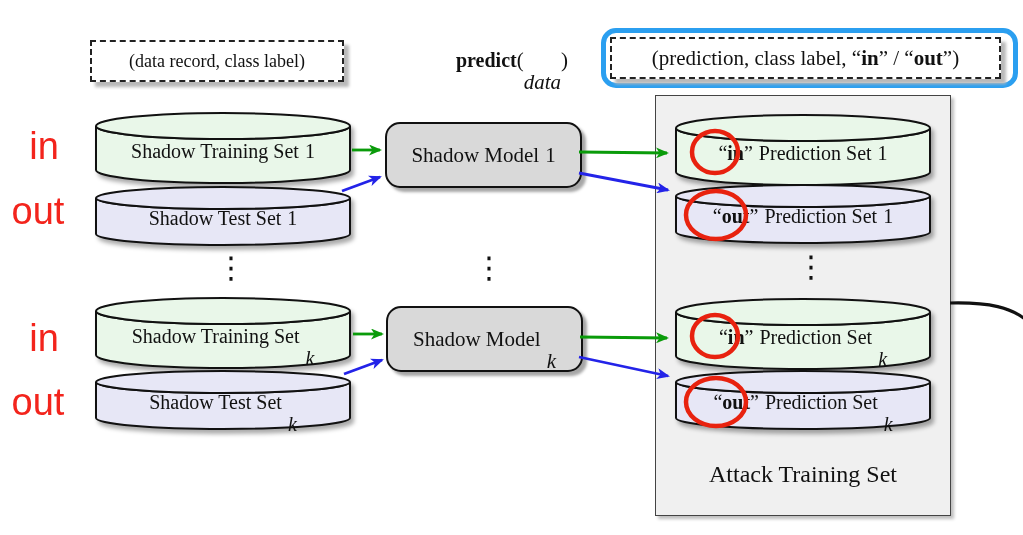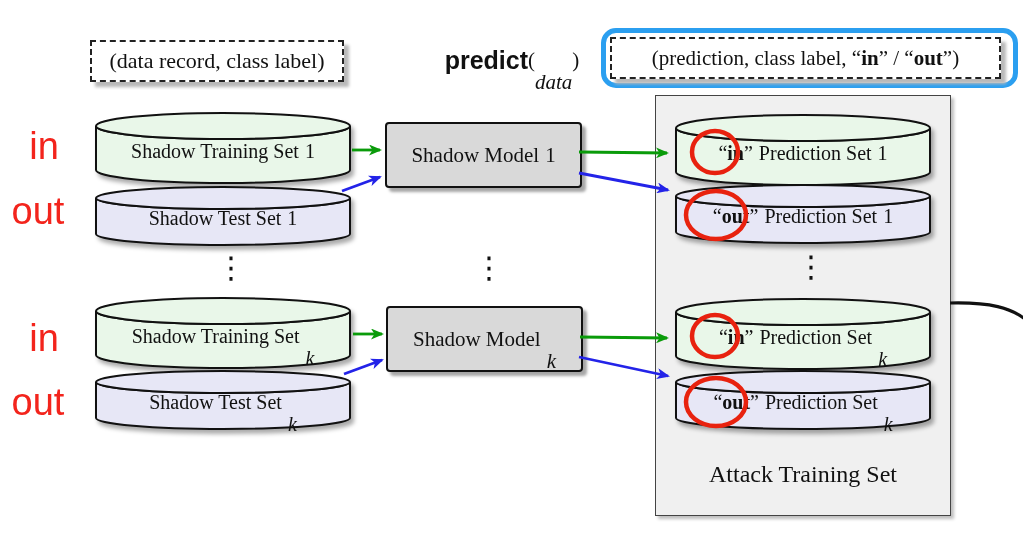--- a/index.html
+++ b/index.html
@@ -2,25 +2,25 @@
 <html><head>
 <meta charset="utf-8">
 <style>
   html,body{margin:0;padding:0;background:#fff;}
   #stage{position:relative;width:1023px;height:535px;overflow:hidden;
          font-family:"Liberation Serif",serif;color:#111;background:#fff;}
 
   
   .dashed-box{position:absolute;background:#fff;border:2px dashed #222;
               box-shadow:5px 5px 3px #b9b9b9;display:flex;align-items:center;
-              justify-content:center;font-size:22px;white-space:nowrap;}
+              justify-content:center;font-size:18px;white-space:nowrap;}
   #data-record-box{left:90px;top:40px;width:250px;height:38px;}
   #predict-label{position:absolute;left:398px;top:45px;width:228px;height:30px;
                  display:flex;align-items:center;justify-content:center;font-size:21px;}
-  #predict-label .mono{font-family:Liberation Sans, sans-serif;font-weight:bold;font-size:25px;}
+  #predict-label .mono{font-family:Liberation Serif, serif;font-weight:bold;font-size:20px;}
   .it{font-style:italic;margin-top:44px;}
   #prediction-outer{position:absolute;left:601px;top:28px;width:407px;height:50px;
                     border:5px solid #2b9ff0;border-radius:15px;background:#fff;}
   #prediction-box{position:absolute;left:4px;top:4px;width:387px;height:38px;
                   border:2px dashed #222;background:#fff;box-shadow:5px 5px 3px #b9b9b9;
                   display:flex;align-items:center;justify-content:center;
                   font-size:21px;white-space:nowrap;}
   .bold{font-weight:bold;}
 
   
@@ -34,21 +34,21 @@
   .cyl.green .body,.cyl.green .cap{fill:#e9f7e9;}
   .cyl.lav .body,.cyl.lav .cap{fill:#e7e7f6;}
   .cyl-label{position:absolute;left:0;width:100%;display:flex;align-items:center;
              justify-content:center;font-size:20px;white-space:nowrap;}
   .cyl.big .cyl-label{top:17px;height:46px;}
   .cyl.small .cyl-label{top:14px;height:38px;}
   .sp{display:inline-block;width:6px;}
 
   
   .model-box{position:absolute;width:193px;height:62px;background:#d9d9d9;
-             border:2.5px solid #111;border-radius:4px;box-shadow:4px 4px 3px rgba(0,0,0,0.35);
+             border:2.5px solid #111;border-radius:15px;box-shadow:4px 4px 3px rgba(0,0,0,0.35);
              display:flex;align-items:center;justify-content:center;font-size:21px;
              white-space:nowrap;z-index:2;}
 
   
   #attack-box{position:absolute;left:655px;top:95px;width:294px;height:419px;
               background:#f0f0f0;border:1.5px solid #444;box-shadow:3px 3px 3px rgba(0,0,0,0.25);
               z-index:1;}
   #attack-box-label{position:absolute;left:0;top:365px;width:100%;text-align:center;
                     font-size:24px;}
 

